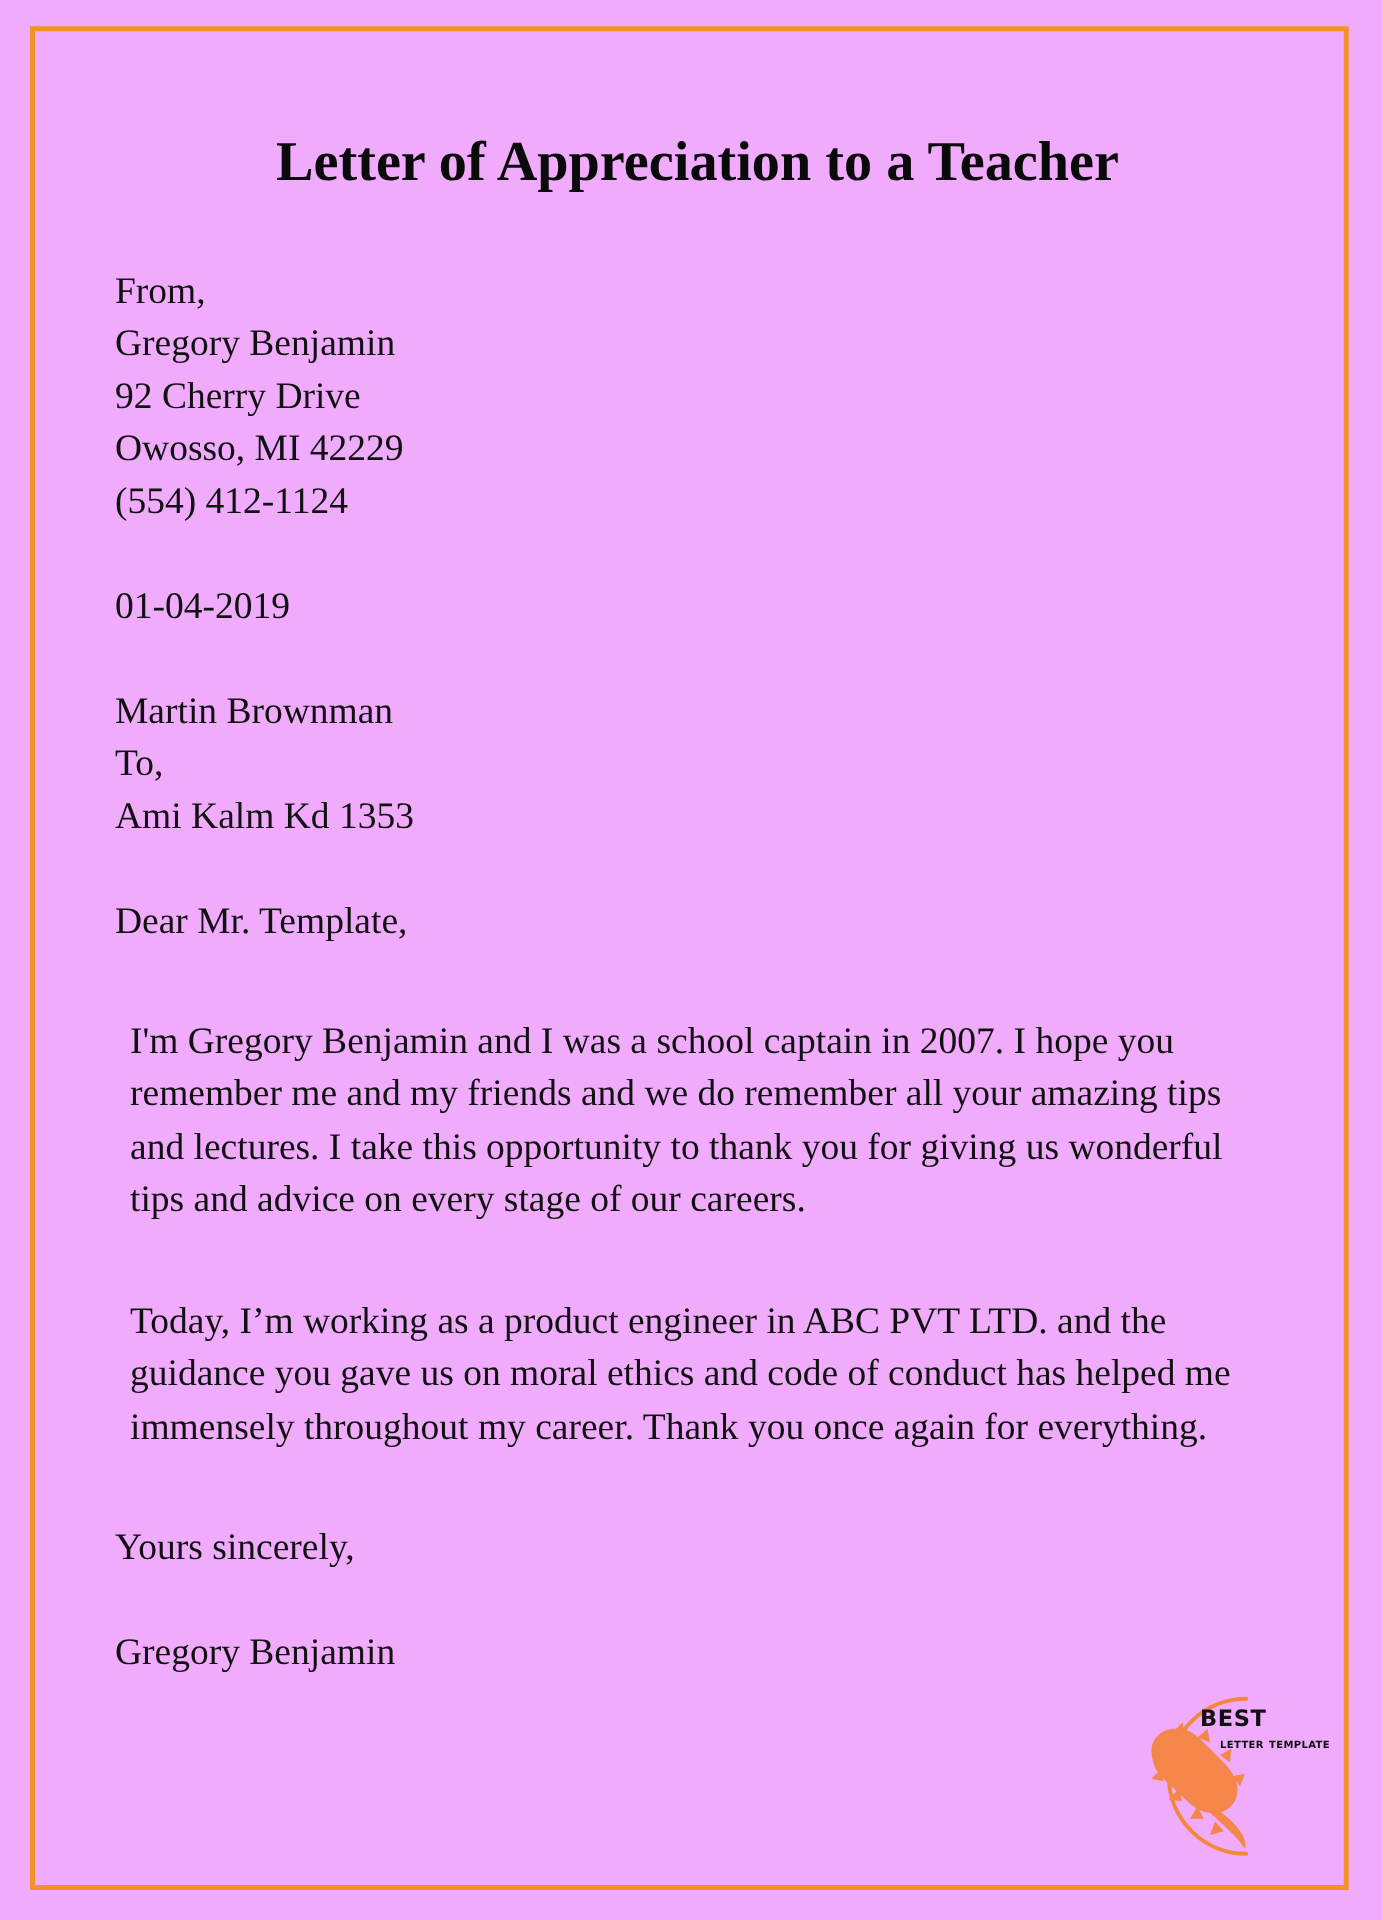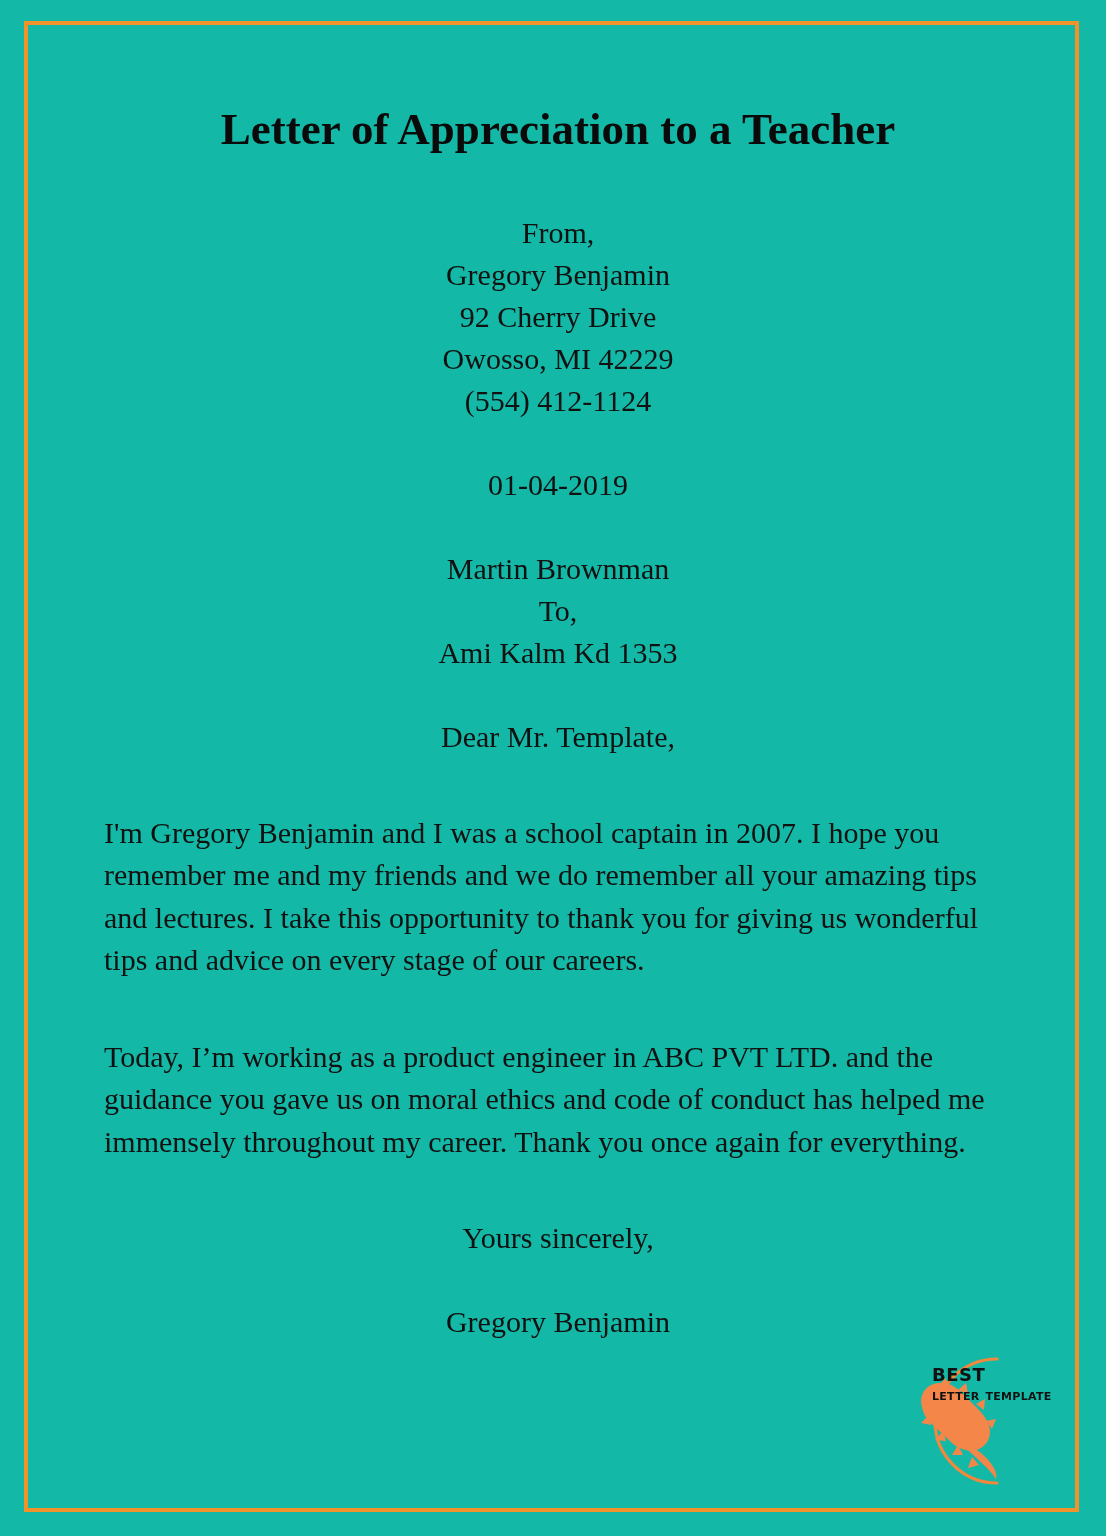--- a/index.html
+++ b/index.html
@@ -14,21 +14,21 @@
     overflow: hidden;
   }
 
   
   .page {
     position: absolute;
     left: 0;
     top: 0;
     width: 1106px;
     height: 1536px;
-    background: #14b8a6;
+    background: #f0abfc;
   }
   .border-frame {
     position: absolute;
     left: 24px;
     top: 21px;
     width: 1055px;
     height: 1491px;
     border: 4px solid #f2922a;
     box-sizing: border-box;
   }
@@ -52,21 +52,20 @@
     font-family: "Liberation Serif", "DejaVu Serif", serif;
   }
 
   .block {
     font-size: 30px;
     line-height: 42px;
     color: #111111;
   }
   .line {
     white-space: pre-wrap;
-    text-align: center;
   }
   .spacer-sm { height: 30px; }
   .spacer-md { height: 42px; }
   .spacer-lg { height: 56px; }
 
   .para {
     font-size: 30px;
     line-height: 42.5px;
     color: #111111;
     text-align: left;
@@ -79,48 +78,49 @@
     left: 884px;
     top: 1342px;
     width: 175px;
     height: 165px;
   }
   .logo svg {
     display: block;
   }
   .logo-text {
     position: absolute;
-    left: 48px;
+    left: 76px;
     top: 18px;
     width: 120px;
     text-align: left;
   }
   .logo-best {
     font-family: "DejaVu Sans", sans-serif;
     font-weight: bold;
     font-size: 25px;
     line-height: 26px;
     color: #111111;
     letter-spacing: 0.5px;
     font-variant: small-caps;
     text-transform: lowercase;
   }
   .logo-best::first-letter {
     font-size: 25px;
   }
   .logo-sub {
     font-family: "DejaVu Sans", sans-serif;
     font-weight: bold;
-    font-size: 16px;
+    font-size: 11px;
     line-height: 15px;
     color: #111111;
     letter-spacing: 0.3px;
     font-variant: small-caps;
     text-transform: lowercase;
     margin-top: 1px;
+    text-align: center;
   }
 </style>
 </head>
 <body>
 
 <div class="page">
 
   <div class="border-frame"></div>
 
   <div class="content">

